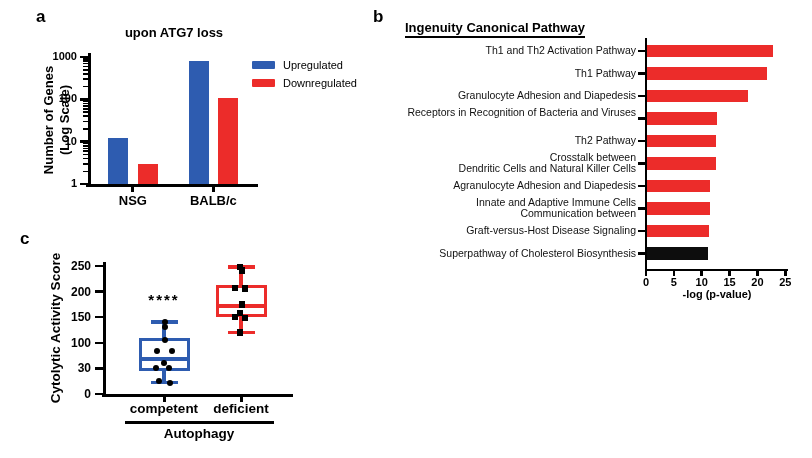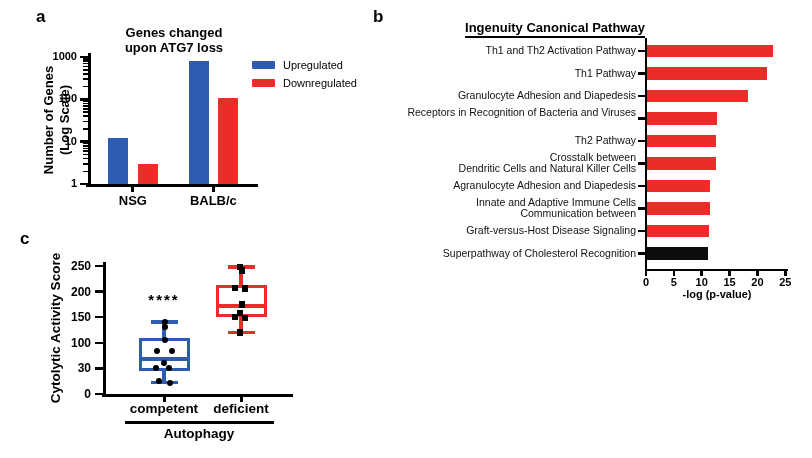--- a/index.html
+++ b/index.html
@@ -9,34 +9,33 @@
   .abs{position:absolute}
   .panel-letter{position:absolute;font-weight:bold;font-size:17px;line-height:17px}
   .chart-title{position:absolute;font-weight:bold;font-size:13px;line-height:15px;text-align:center}
   .rot{transform:rotate(-90deg)}
   .axis-title{position:absolute;font-weight:bold;text-align:center}
   .legend-row{display:flex;align-items:center;margin-bottom:6px}
   .legend-chip{width:23px;height:8px;border-radius:1px;display:inline-block;flex:none}
   .legend-text{font-size:11px;margin-left:8px;white-space:nowrap}
   .cat-label{position:absolute;font-weight:bold;font-size:13.5px;text-align:center}
   .sig{position:absolute;font-weight:bold;font-size:15px;letter-spacing:2px;text-align:center}
-  .b-title-wrap{position:absolute;left:405px;top:18px;width:300px;text-align:center}
+  .b-title-wrap{position:absolute;left:405px;top:18px;width:300px;}
   .b-title{display:inline-block;font-weight:bold;font-size:13px;border-bottom:2px solid #000;padding-bottom:1px}
 </style>
 </head>
 <body>
 
 <div id="stage">
 
   <div class="panel-letter" style="left:36px;top:8px">a</div>
   <div class="panel-letter" style="left:373px;top:8px">b</div>
   <div class="panel-letter" style="left:20px;top:230px">c</div>
 
   <div class="chart-title" style="left:88px;top:25px;width:172px">
-    <div>Genes changed</div>
     <div>upon ATG7 loss</div>
   </div>
   <div class="axis-title rot" style="left:-12px;top:103px;width:140px;height:34px;font-size:13px;line-height:16px">
     <div>Number of Genes</div>
     <div>(Log Scale)</div>
   </div>
   <div class="abs" style="left:252px;top:59px">
     <div class="legend-row">
       <span class="legend-chip" id="legend-chip-0" style="background: rgb(46, 92, 176);"></span>
       <span class="legend-text">Upregulated</span>
@@ -145,21 +144,21 @@
       <div>Communication between</div>
     </div>
     <div style="position: absolute; left: 647px; top: 224.59px; width: 62.384px; height: 12.5px; background: rgb(236, 44, 42);"></div>
     <div style="position: absolute; left: 638px; top: 229.59px; width: 7px; height: 2.5px; background: rgb(0, 0, 0);"></div>
     <div style="position: absolute; left: 376px; top: 225.24px; width: 260px; text-align: right; font: 10.5px / 11.2px &quot;Liberation Sans&quot;, sans-serif; color: rgb(17, 17, 17);">
       <div>Graft-versus-Host Disease Signaling</div>
     </div>
     <div style="position: absolute; left: 647px; top: 247.07px; width: 61.27px; height: 12.5px; background: rgb(13, 13, 13);"></div>
     <div style="position: absolute; left: 638px; top: 252.07px; width: 7px; height: 2.5px; background: rgb(0, 0, 0);"></div>
     <div style="position: absolute; left: 376px; top: 247.72px; width: 260px; text-align: right; font: 10.5px / 11.2px &quot;Liberation Sans&quot;, sans-serif; color: rgb(17, 17, 17);">
-      <div>Superpathway of Cholesterol Recognition</div>
+      <div>Superpathway of Cholesterol Biosynthesis</div>
     </div>
     <div style="position: absolute; left: 644.5px; top: 268.5px; width: 143px; height: 2.5px; background: rgb(0, 0, 0);"></div>
     <div style="position: absolute; left: 644.75px; top: 271px; width: 2.5px; height: 5px; background: rgb(0, 0, 0);"></div>
     <div style="position: absolute; left: 634px; top: 276px; width: 24px; text-align: center; font: bold 11px &quot;Liberation Sans&quot;, sans-serif;">0</div>
     <div style="position: absolute; left: 672.6px; top: 271px; width: 2.5px; height: 5px; background: rgb(0, 0, 0);"></div>
     <div style="position: absolute; left: 661.85px; top: 276px; width: 24px; text-align: center; font: bold 11px &quot;Liberation Sans&quot;, sans-serif;">5</div>
     <div style="position: absolute; left: 700.45px; top: 271px; width: 2.5px; height: 5px; background: rgb(0, 0, 0);"></div>
     <div style="position: absolute; left: 689.7px; top: 276px; width: 24px; text-align: center; font: bold 11px &quot;Liberation Sans&quot;, sans-serif;">10</div>
     <div style="position: absolute; left: 728.3px; top: 271px; width: 2.5px; height: 5px; background: rgb(0, 0, 0);"></div>
     <div style="position: absolute; left: 717.55px; top: 276px; width: 24px; text-align: center; font: bold 11px &quot;Liberation Sans&quot;, sans-serif;">15</div>

